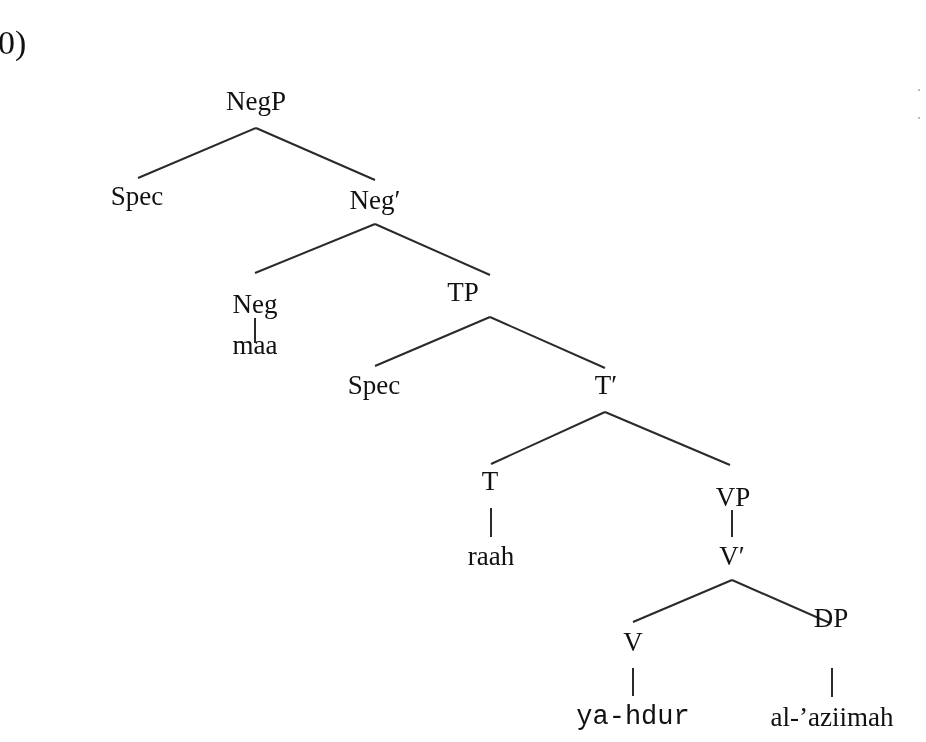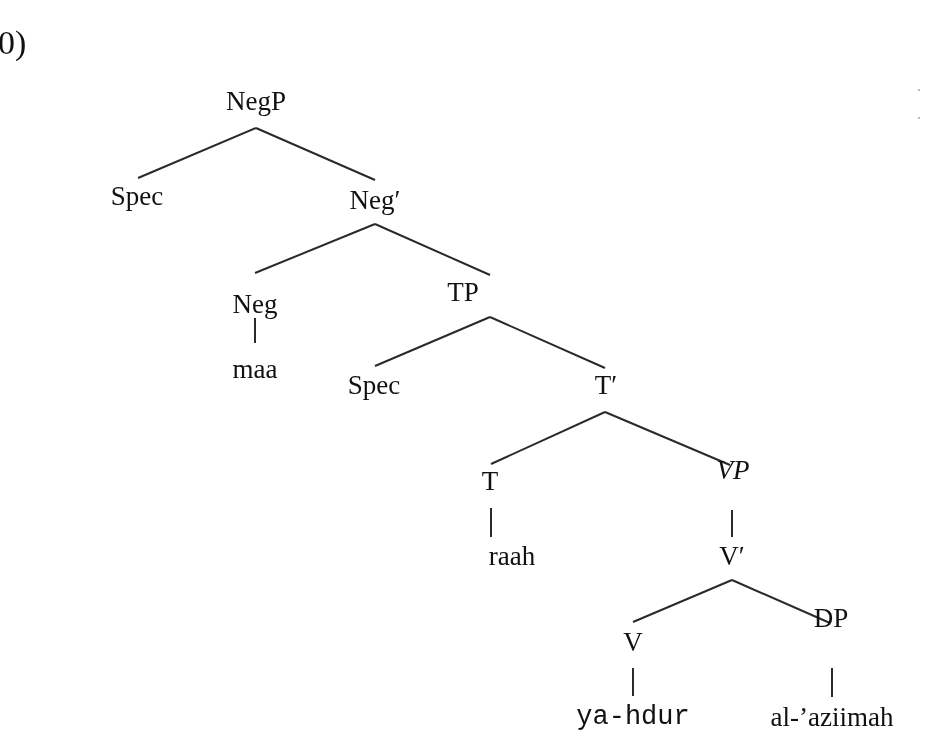--- a/index.html
+++ b/index.html
@@ -33,27 +33,27 @@
     <line x1="732" y1="580" x2="633" y2="622"></line>
     <line x1="732" y1="580" x2="830" y2="623"></line>
     <line x1="633" y1="668" x2="633" y2="696"></line>
     <line x1="832" y1="668" x2="832" y2="697"></line>
   </svg>
 
 <div class="label" style="left: 256px; top: 101px;">NegP</div>
 <div class="label" style="left: 137px; top: 196px;">Spec</div>
 <div class="label" style="left: 375px; top: 200px;">Neg′</div>
 <div class="label" style="left: 255px; top: 304px;">Neg</div>
-<div class="label" style="left: 255px; top: 369px;">maa</div>
+<div class="label" style="left: 255px; top: 345px;">maa</div>
 <div class="label" style="left: 463px; top: 292px;">TP</div>
 <div class="label" style="left: 374px; top: 385px;">Spec</div>
 <div class="label" style="left: 606px; top: 385px;">T′</div>
 <div class="label" style="left: 490px; top: 481px;">T</div>
-<div class="label" style="left: 512px; top: 556px; text-align: center;">raah</div>
-<div class="label" style="left: 733px; top: 470px; font-style: italic;">VP</div>
+<div class="label" style="left: 491px; top: 556px; text-align: center;">raah</div>
+<div class="label" style="left: 733px; top: 497px;">VP</div>
 <div class="label" style="left: 732px; top: 556px;">V′</div>
 <div class="label" style="left: 633px; top: 642px;">V</div>
 <div class="label" style="left: 633px; top: 717px; font-family: Liberation Mono, monospace;">ya-hdur</div>
 <div class="label" style="left: 831px; top: 618px;">DP</div>
 <div class="label" style="left: 832px; top: 717px; font-family: Liberation Serif, serif;">al-’aziimah</div>
 
 <div class="speck" style="left:918px;top:89px;"></div>
 <div class="speck" style="left:918px;top:117px;"></div>
 
 </body></html>

